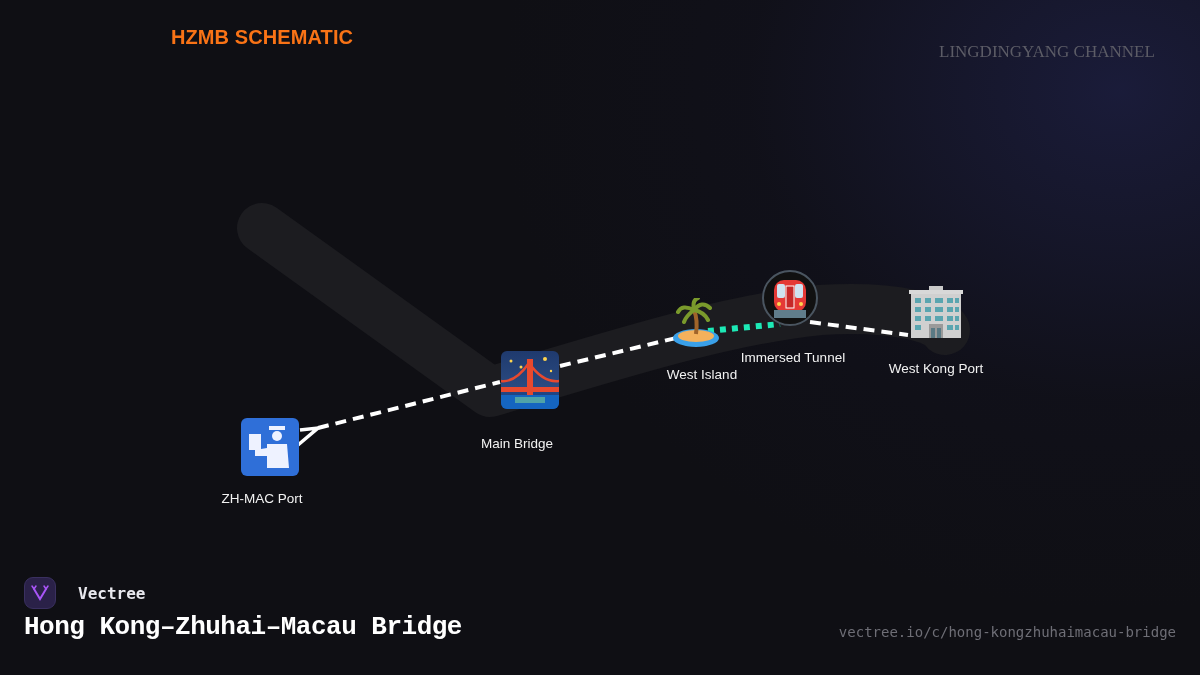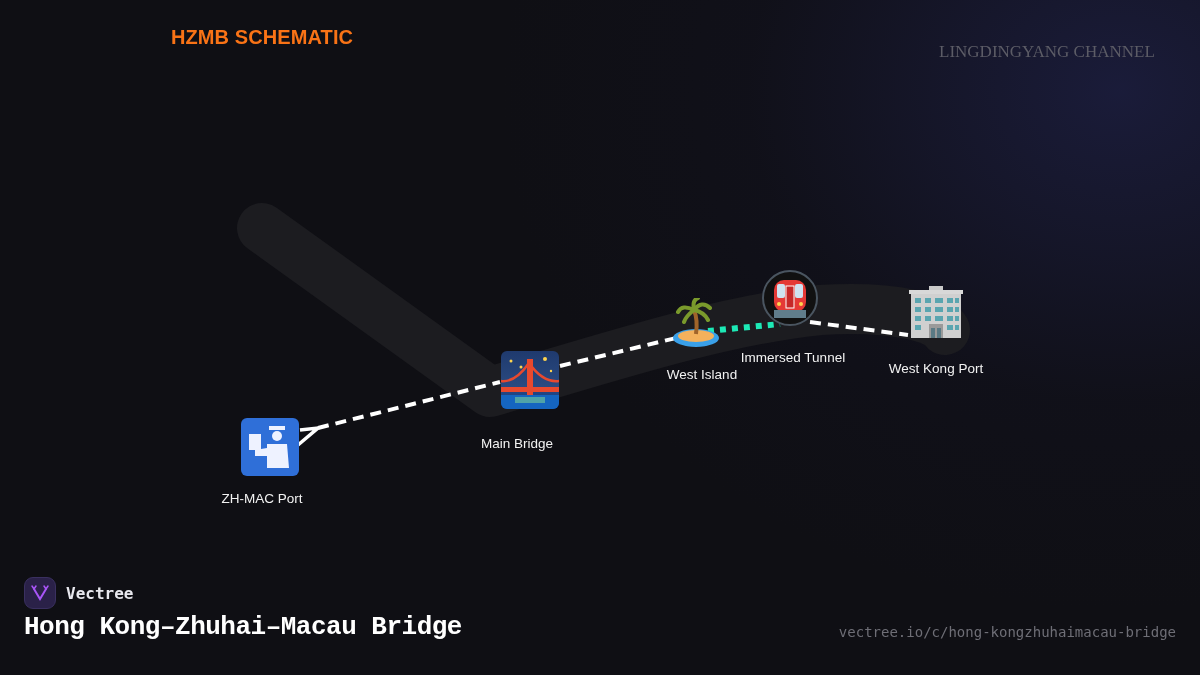--- a/index.html
+++ b/index.html
@@ -28,21 +28,21 @@
     .node-label {
       position: absolute; white-space: nowrap; color: #f2f2f2;
       font-size: 13.5px; transform: translateX(-50%);
       font-family: "Liberation Sans", sans-serif;
     }
     .icon-tile {
       position: absolute; width: 58px; height: 58px; border-radius: 6px;
       display: flex; align-items: center; justify-content: center;
     }
     .brand {
-      position: absolute; left: 24px; top: 577px; display: flex; align-items: center;
+      position: absolute; left: 24px; top: 577px; display: flex; align-items: center; gap: 12px;
     }
     .brand-logo {
       width: 32px; height: 32px; border-radius: 9px; background: #2a2148;
       border: 1px solid #3a3060; box-sizing: border-box;
       display: flex; align-items: center; justify-content: center;
     }
     .brand-name {
       margin-left: 10px; color: #e8e8ee; font-weight: bold; font-size: 16px;
       font-family: "DejaVu Sans Mono", monospace;
     }

